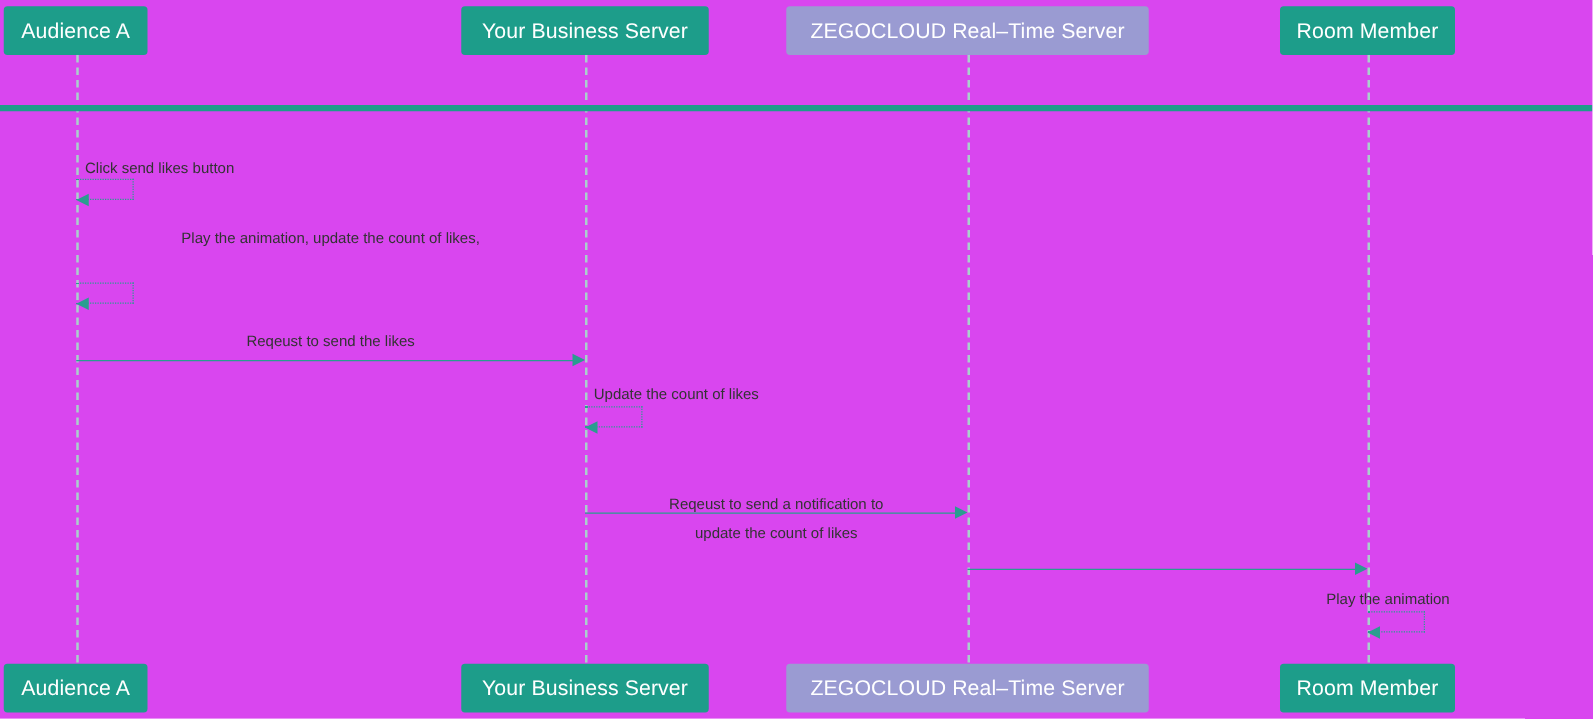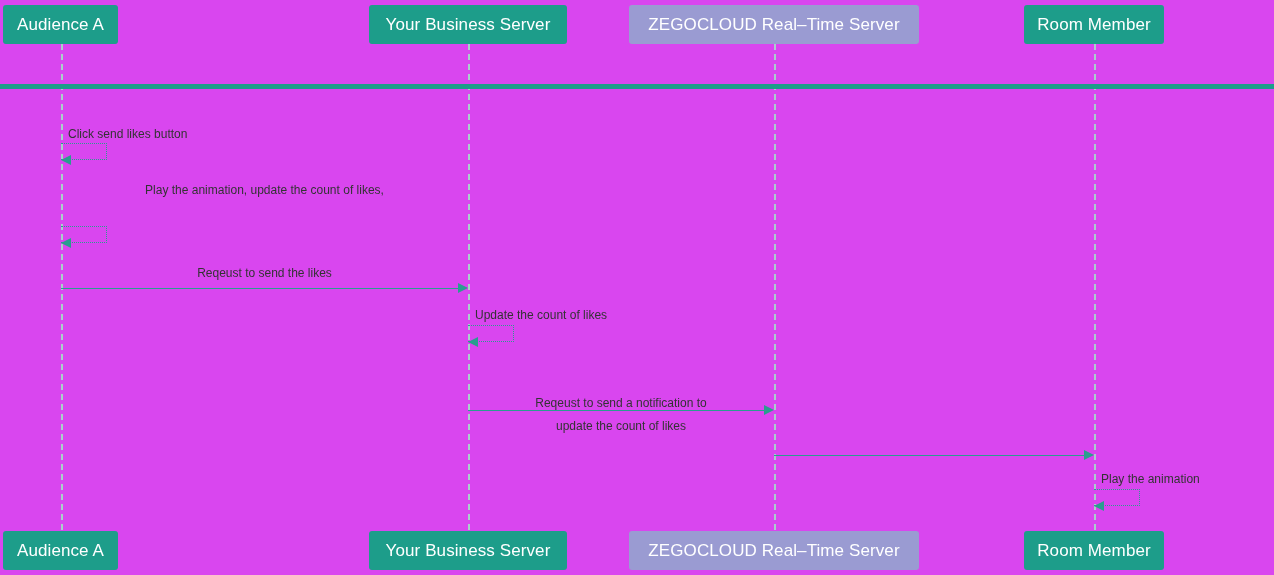--- a/index.html
+++ b/index.html
@@ -154,21 +154,21 @@
   <div class="msg-text center" style="left:468px; top:360px; width:306px;margin-top:32px;">
     <div>Reqeust to send a notification to</div>
     <div>update the count of likes</div>
   </div>
   <div class="arrow-line" style="left:468px; top:410px; width:297px;"></div>
   <div class="arrow-head" style="left:764px; top:405px;"></div>
 
   <div class="arrow-line" style="left:774px; top:455px; width:311px;"></div>
   <div class="arrow-head" style="left:1084px; top:450px;"></div>
 
-  <div class="msg-text left" style="left:1101px; top:468px;">Play the animation</div>
+  <div class="msg-text left" style="left:1061px; top:468px;">Play the animation</div>
   <div class="selfloop" style="left:1094px; top:489px;"></div>
   <div class="selfloop-head" style="left:1094px; top:501px;"></div>
 
   <div class="participant teal" style="left:3px;   top:531px; width:115px;">Audience A</div>
   <div class="participant teal" style="left:369px; top:531px; width:198px;">Your Business Server</div>
   <div class="participant purple" style="left:629px; top:531px; width:290px;">ZEGOCLOUD Real–Time Server</div>
   <div class="participant teal" style="left:1024px;top:531px; width:140px;">Room Member</div>
 
 </div>
 

